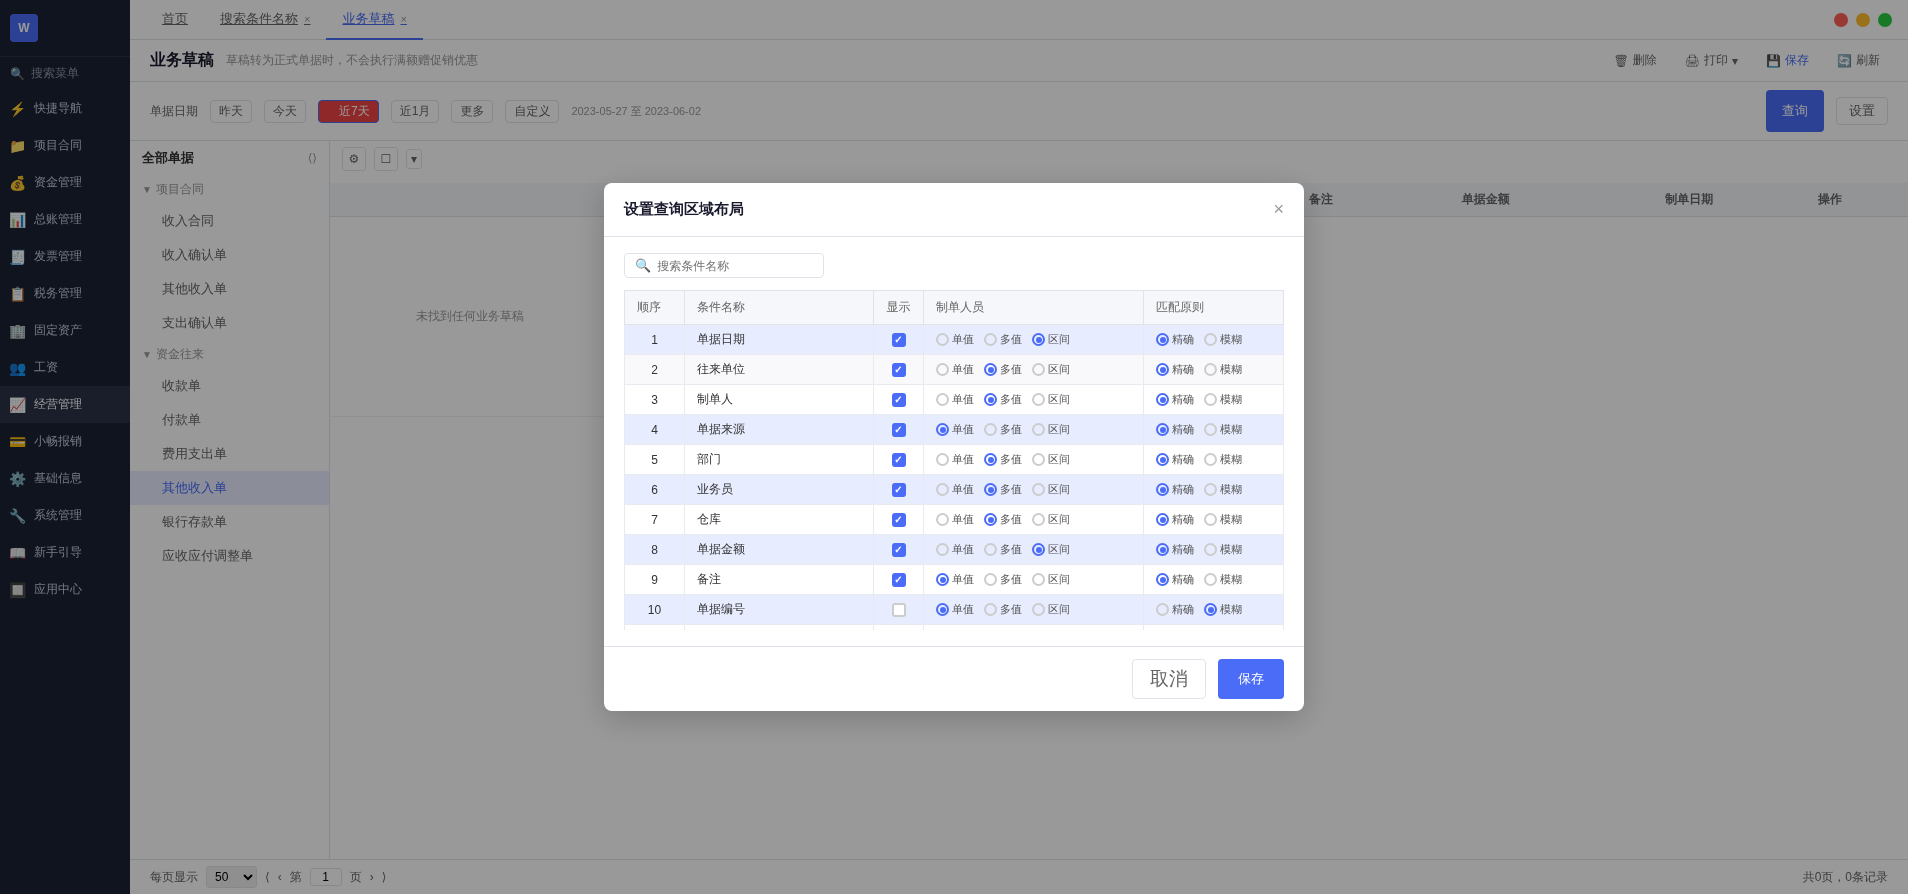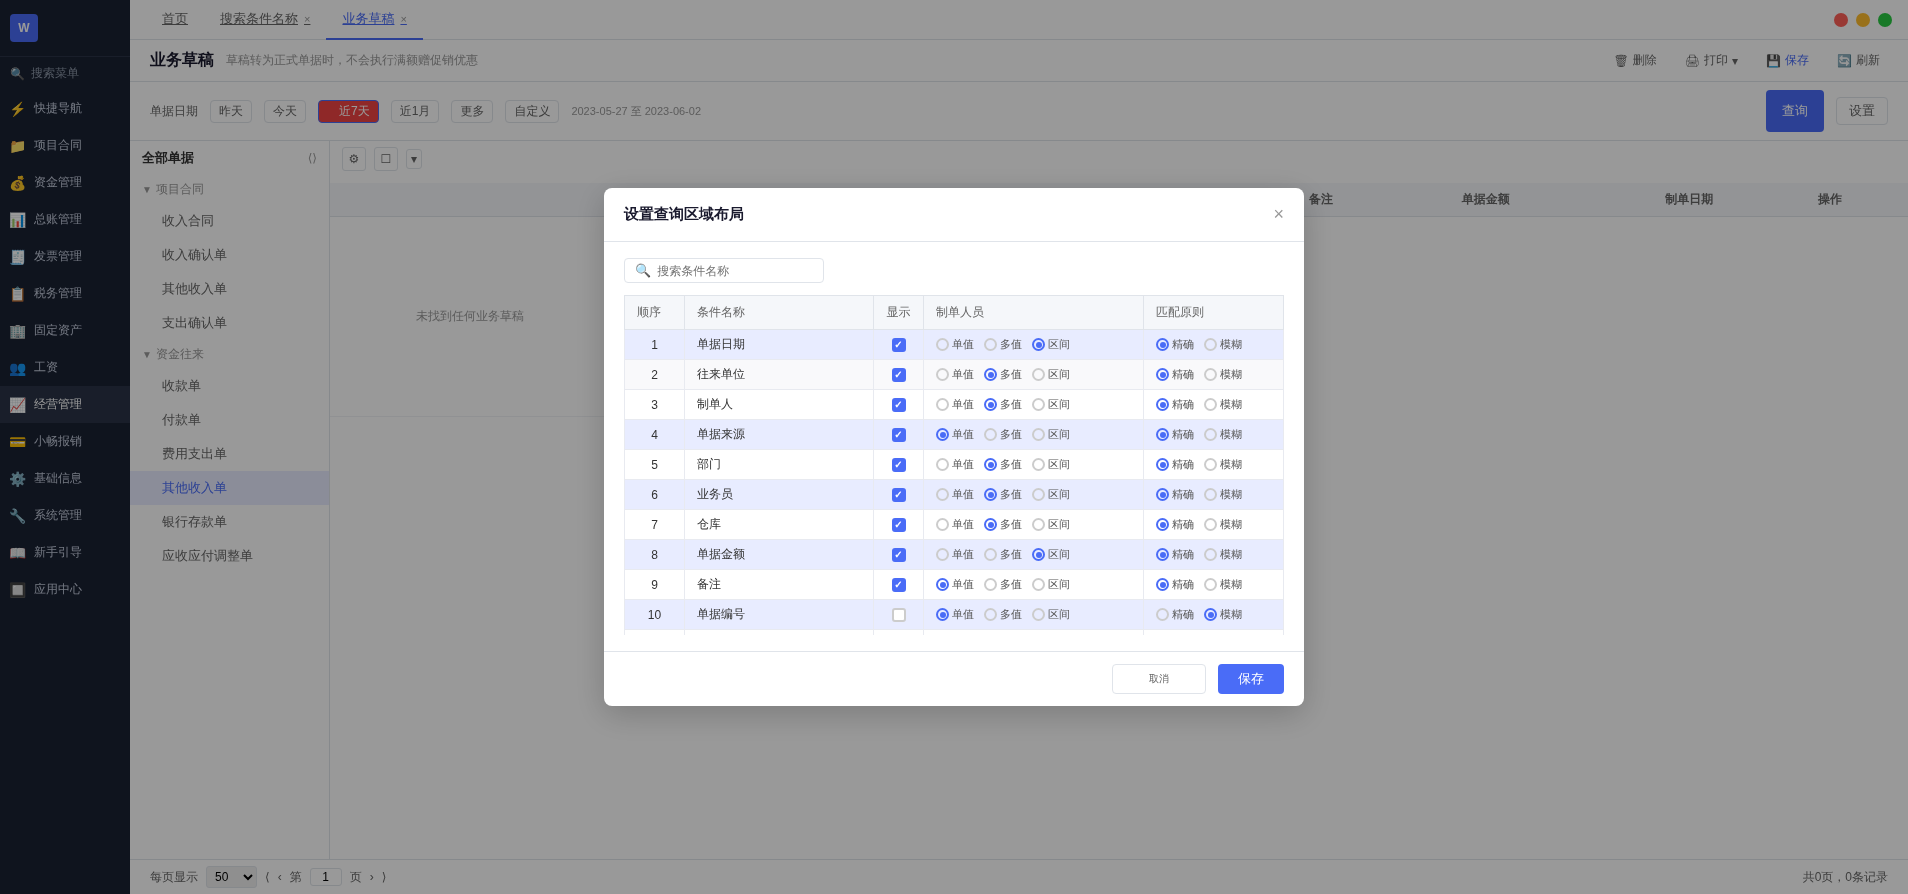--- a/index.html
+++ b/index.html
@@ -107,21 +107,21 @@
     .radio-circle.checked { border-color: #4a6cf7; }
     .radio-circle.checked::after { content: ''; width: 6px; height: 6px; border-radius: 50%; background: #4a6cf7; }
     .radio-label { font-size: 11px; color: #555; }
 
     
     .checkbox-box { width: 14px; height: 14px; border: 2px solid #4a6cf7; border-radius: 3px; background: #4a6cf7; display: flex; align-items: center; justify-content: center; }
     .checkbox-box.unchecked { background: #fff; border-color: #ccc; }
     .checkbox-check { color: #fff; font-size: 10px; font-weight: bold; }
 
     
-    .btn-cancel { padding: 6px 36px; border: 1px solid #e0e4ea; border-radius: 4px; background: #fff; color: #666; cursor: pointer; font-size: 10px; }
+    .btn-cancel { padding: 6px 17px; border: 1px solid #e0e4ea; border-radius: 4px; background: #fff; color: #666; cursor: pointer; font-size: 19px; }
     .btn-save { padding: 6px 20px; border: none; border-radius: 4px; background: #4a6cf7; color: #fff; cursor: pointer; font-size: 13px; }
 
     .table-scroll { overflow-y: auto; max-height: 340px; }
 
     .toolbar-row { display: flex; align-items: center; gap: 8px; padding: 6px 0; margin-bottom: 6px; }
     .toolbar-icon { width: 24px; height: 24px; display: flex; align-items: center; justify-content: center; cursor: pointer; color: #666; border: 1px solid #e0e4ea; border-radius: 3px; font-size: 12px; }
     .toolbar-select { border: 1px solid #e0e4ea; border-radius: 3px; padding: 2px 4px; font-size: 12px; color: #666; cursor: pointer; }
   </style>
 </head>
 <body>

